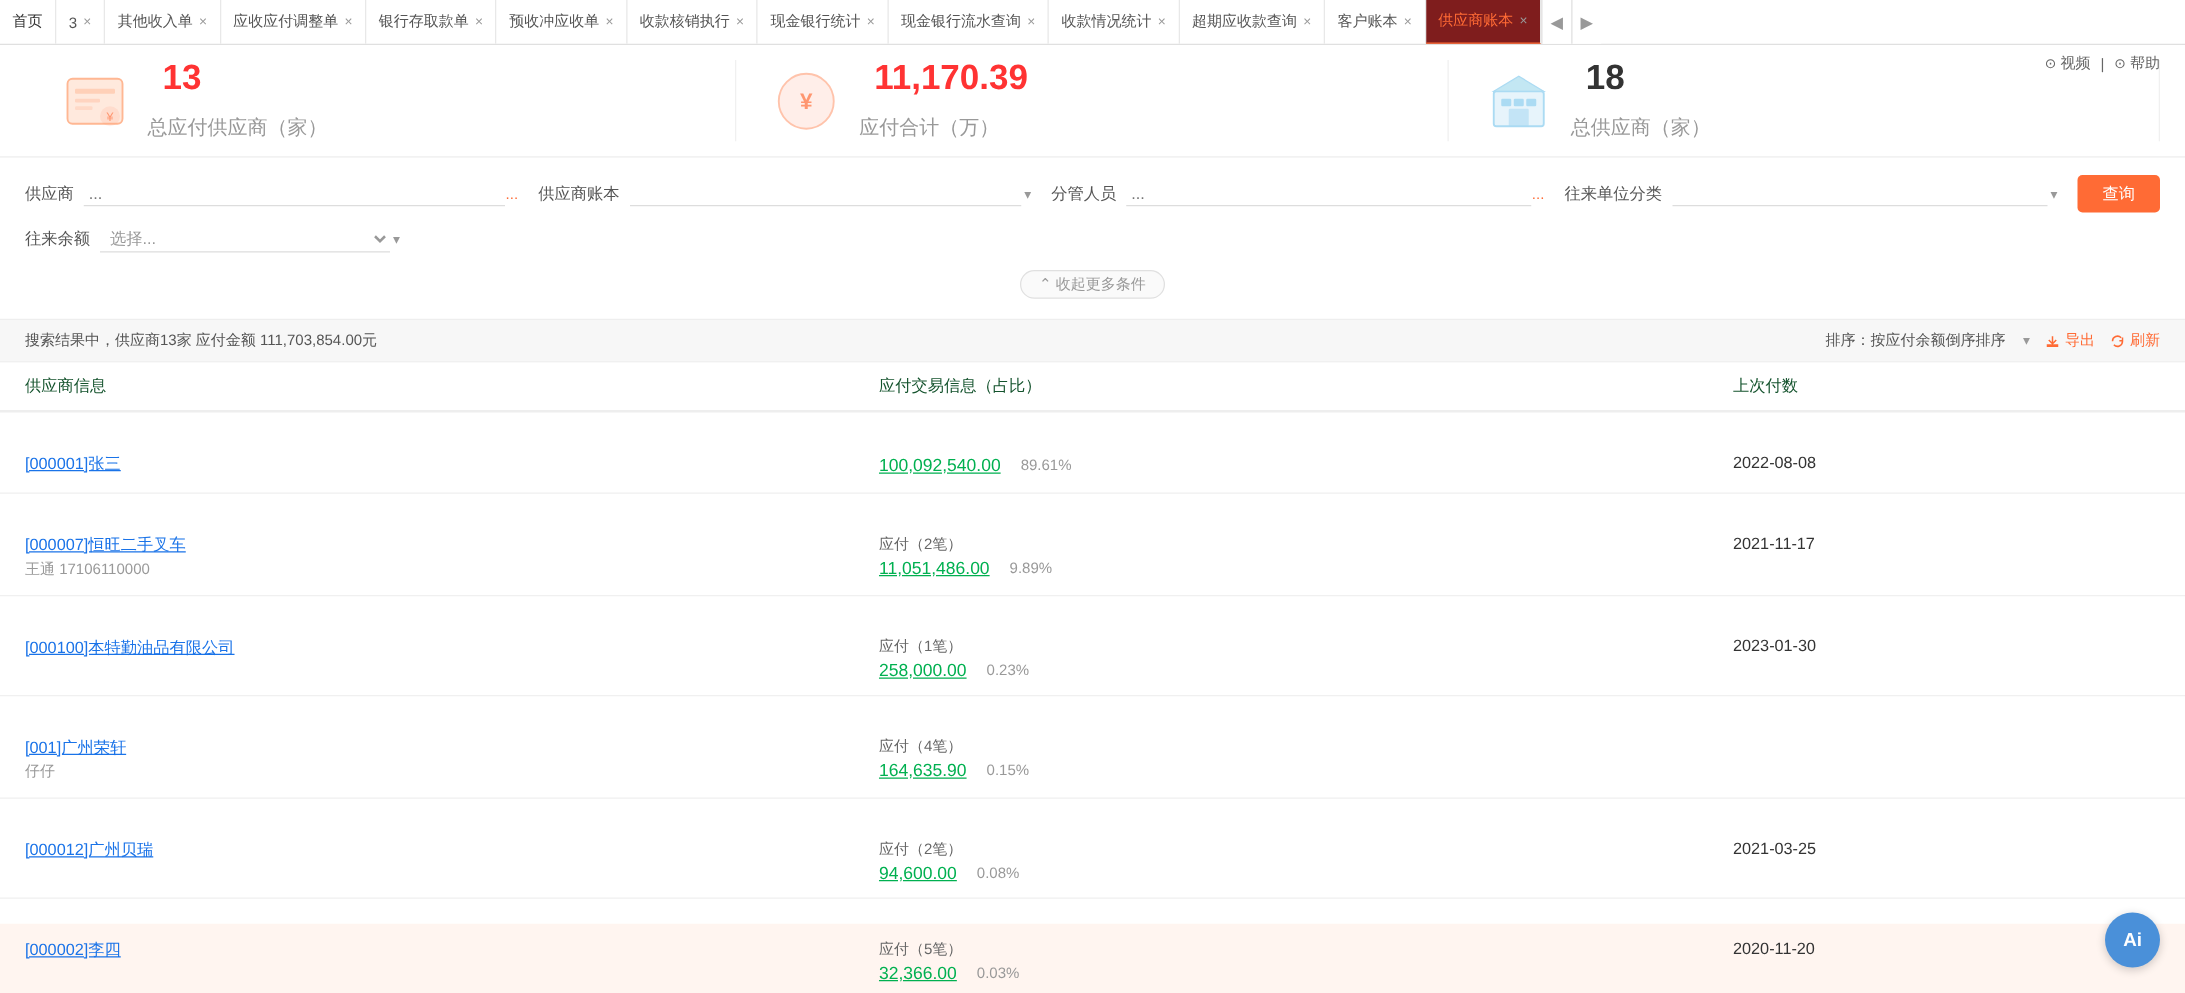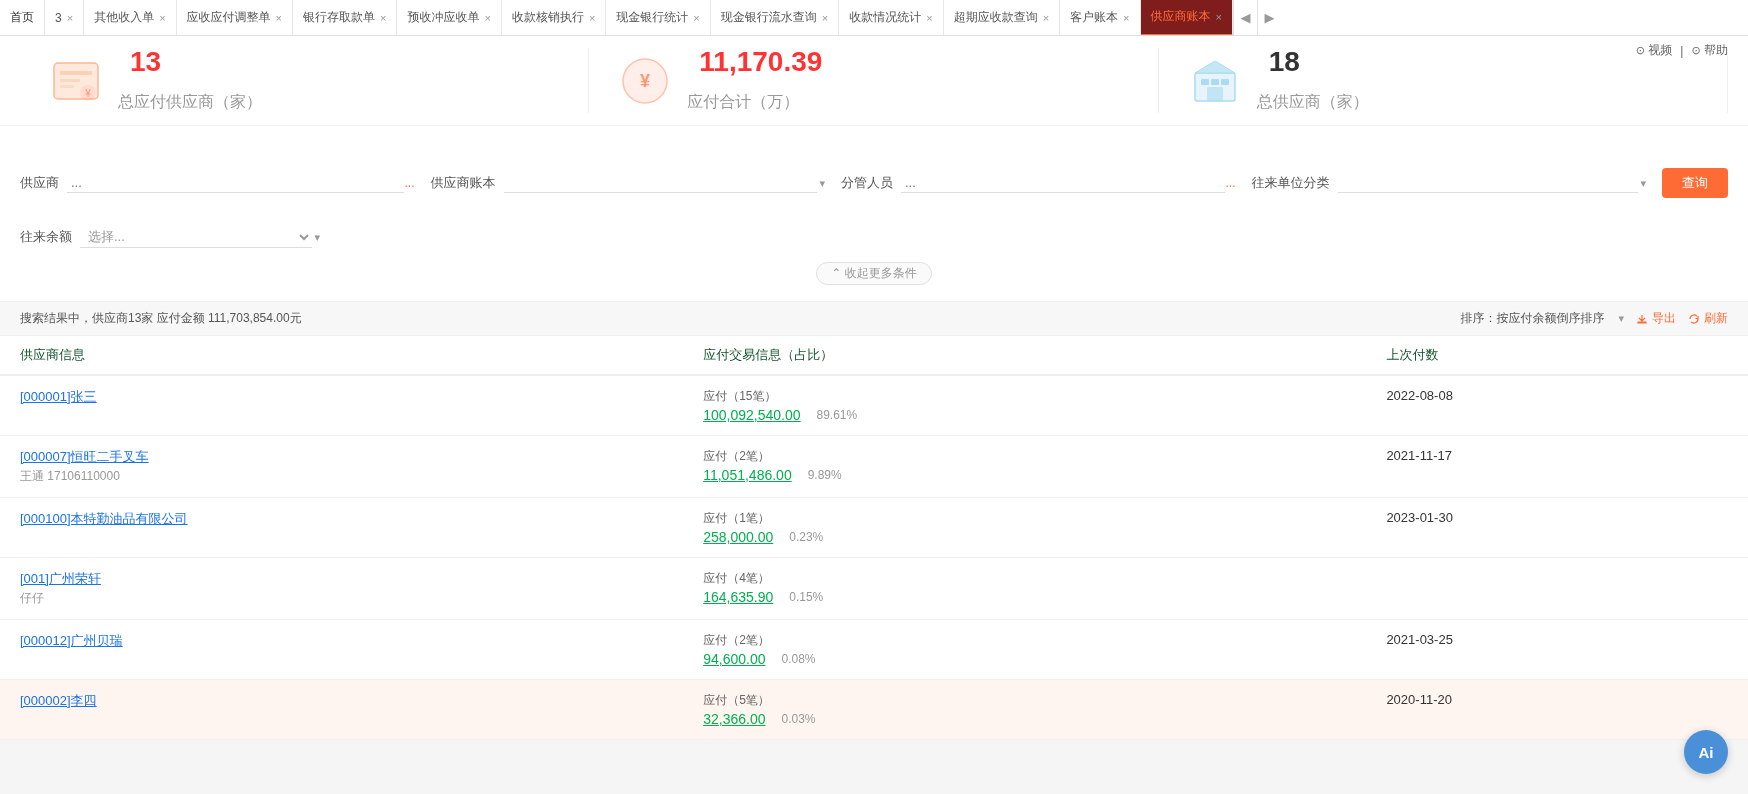--- a/index.html
+++ b/index.html
@@ -104,21 +104,20 @@
     .search-area {
       background: #fff;
       padding: 14px 20px 8px 20px;
       border-bottom: 1px solid #eee;
     }
     .search-row {
       display: flex;
       align-items: center;
       gap: 16px;
       margin-bottom: 10px;
-      margin-top: 28px;
     }
     .search-field {
       display: flex;
       align-items: center;
       flex: 1;
       min-width: 0;
     }
     .field-label {
       font-size: 13px;
       color: #555;
@@ -223,20 +222,21 @@
       font-size: 13px;
       color: #14532d;
       font-weight: 500;
     }
     .table-row {
       display: grid;
       grid-template-columns: 2fr 2fr 1fr;
       padding: 12px 20px;
       border-bottom: 1px solid #f0f0f0;
       align-items: start;
+      margin-top: 20px;
     }
     .table-row.highlighted { background: #fff5f0; }
     .supplier-link {
       color: #1a73e8;
       text-decoration: underline;
       cursor: pointer;
       font-size: 13px;
     }
     .supplier-sub {
       font-size: 12px;
@@ -446,21 +446,20 @@
     <span>应付交易信息（占比）</span>
     <span>上次付数</span>
   </div>
 
   <div class="table-row">
     <div>
       <a class="supplier-link">[000001]张三</a>
       <div class="supplier-sub"></div>
     </div>
     <div>
-      <div class="tx-label">应付（15笔）</div>
       <div class="tx-row">
         <a class="tx-amount">100,092,540.00</a>
         <span class="tx-percent">89.61%</span>
       </div>
     </div>
     <div class="last-pay">2022-08-08</div>
   </div>
 
   <div class="table-row">
     <div>

